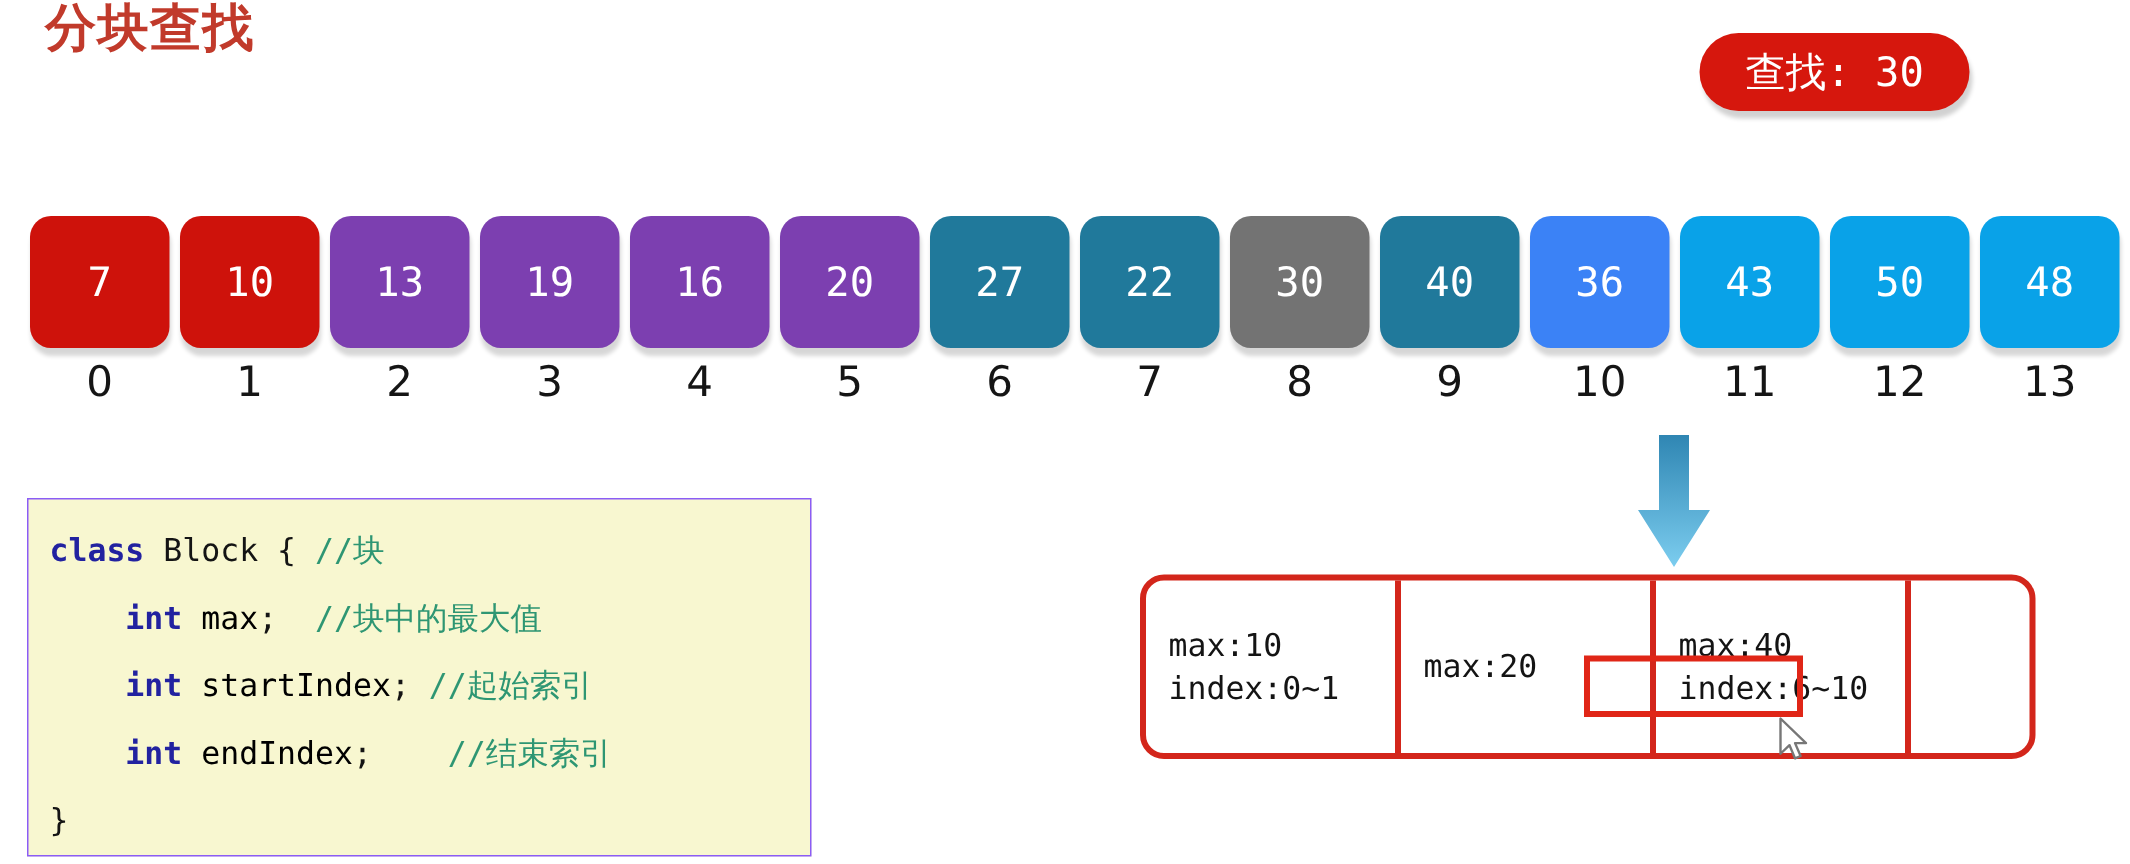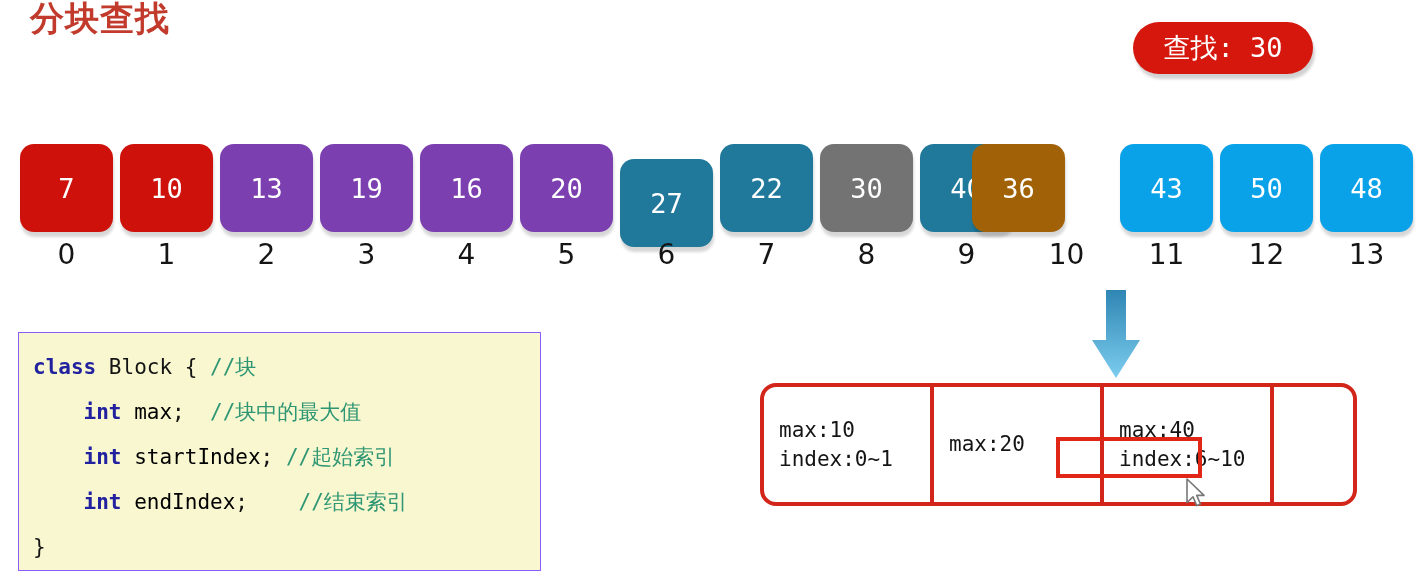--- a/index.html
+++ b/index.html
@@ -75,25 +75,25 @@
     <span>查找: 30</span>
   </div>
 
   <div id="array-row">
       <div class="arr-block" style="left: 20px; background: rgb(206, 18, 11);">7</div>
       <div class="arr-block" style="left: 120px; background: rgb(206, 18, 11);">10</div>
       <div class="arr-block" style="left: 220px; background: rgb(124, 63, 176);">13</div>
       <div class="arr-block" style="left: 320px; background: rgb(124, 63, 176);">19</div>
       <div class="arr-block" style="left: 420px; background: rgb(124, 63, 176);">16</div>
       <div class="arr-block" style="left: 520px; background: rgb(124, 63, 176);">20</div>
-      <div class="arr-block" style="left: 620px; background: rgb(32, 121, 155); margin-top: 15px;">27</div>
+      <div class="arr-block" style="left: 620px; background: rgb(32, 121, 155);">27</div>
       <div class="arr-block" style="left: 720px; background: rgb(32, 121, 155);">22</div>
       <div class="arr-block" style="left: 820px; background: #737373;">30</div>
       <div class="arr-block" style="left: 920px; background: rgb(32, 121, 155);">40</div>
-      <div class="arr-block" style="left: 972px; background: #a16207;">36</div>
+      <div class="arr-block" style="left: 1020px; background: #3b82f6;">36</div>
       <div class="arr-block" style="left: 1120px; background: rgb(9, 162, 232);">43</div>
       <div class="arr-block" style="left: 1220px; background: rgb(9, 162, 232);">50</div>
       <div class="arr-block" style="left: 1320px; background: rgb(9, 162, 232);">48</div>
     </div>
   <div id="index-row">
       <div class="arr-index" style="left: 20px;">0</div>
       <div class="arr-index" style="left: 120px;">1</div>
       <div class="arr-index" style="left: 220px;">2</div>
       <div class="arr-index" style="left: 320px;">3</div>
       <div class="arr-index" style="left: 420px;">4</div>

